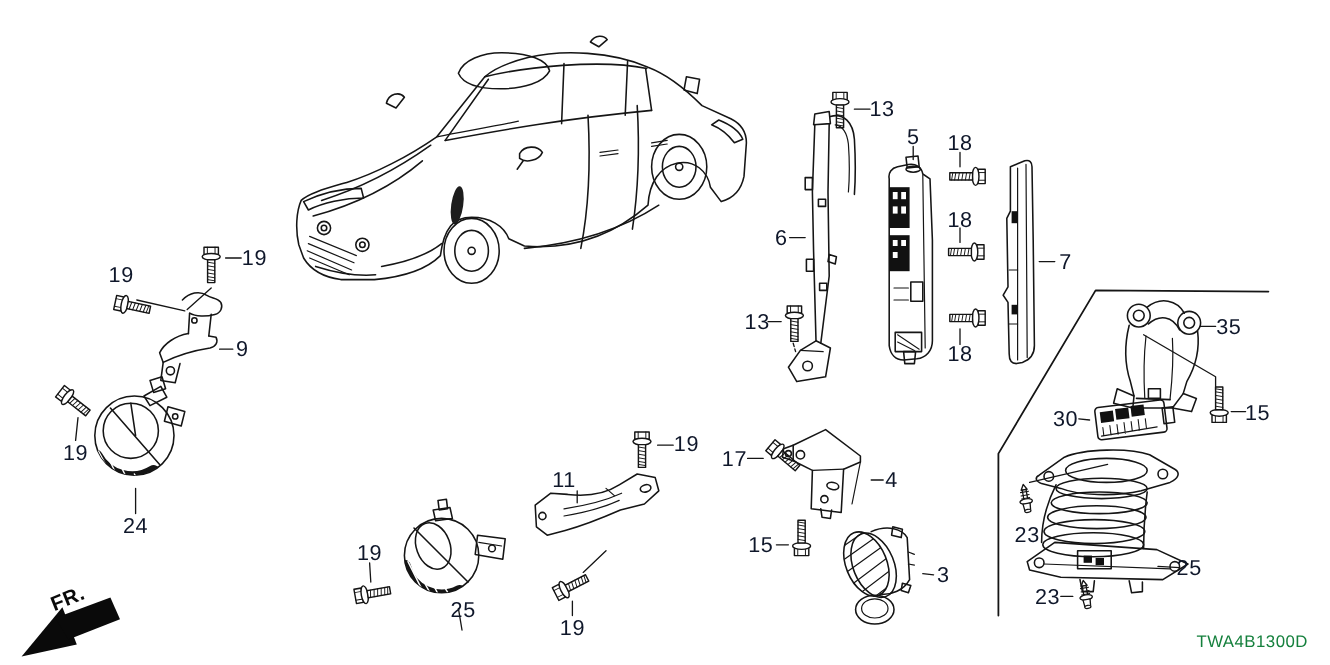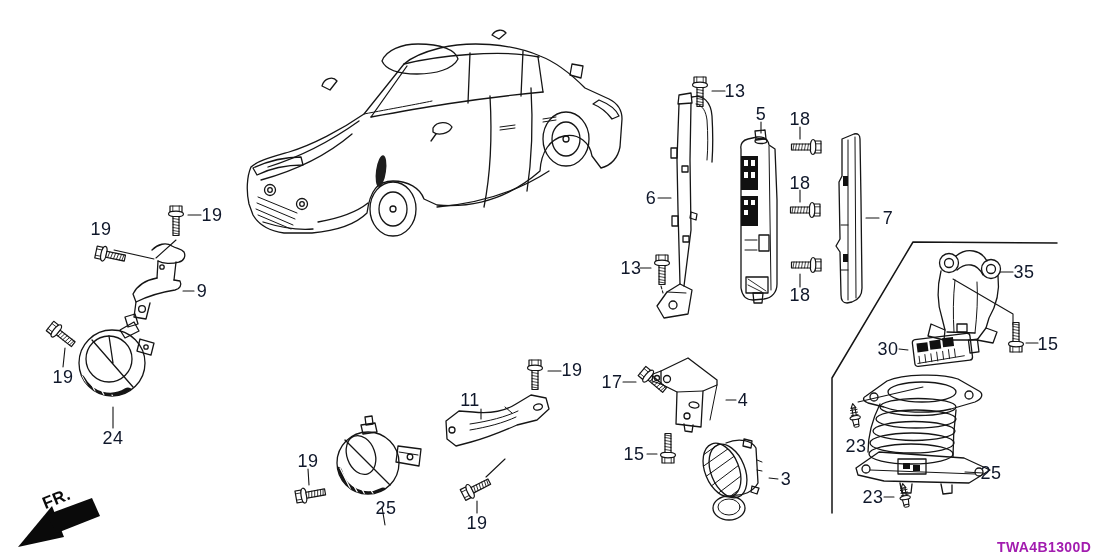--- a/index.html
+++ b/index.html
@@ -4,22 +4,22 @@
 <style>
   html,body{margin:0;padding:0;background:#fff;}
   .stage{position:relative;width:1108px;height:554px;background:#ffffff;overflow:hidden;
          font-family:"Liberation Sans", sans-serif;}
   .stage svg{position:absolute;left:0;top:0;}
   .callout-layer{position:absolute;left:0;top:0;width:100%;height:100%;pointer-events:none;}
   .callout{position:absolute;transform:translate(-50%,-50%);font-size:18px;line-height:1;
            color:#0f172a;letter-spacing:0.5px;white-space:nowrap;}
   .fr-label{position:absolute;left:47px;top:494px;font-size:17px;font-weight:bold;color:#0a0a0a;
             transform:rotate(-22deg);transform-origin:left bottom;letter-spacing:0.5px;}
-  .diagram-code{position:absolute;left:997px;top:539px;font-size:14px;font-weight:700;
-                color:#a21caf;letter-spacing:0.4px;}
+  .diagram-code{position:absolute;left:997px;top:526px;font-size:14px;font-weight:400;
+                color:#15803d;letter-spacing:0.4px;}
 </style>
 </head>
 <body>
 
 <div class="stage">
 
 <svg width="1108" height="554" viewBox="0 0 1108 554">
   <defs>
     <g id="bolt">
       <path d="M0,-6 L6,-6 L6,6 L0,6 Z" fill="#fff" stroke="#151515" stroke-width="1.2"></path>

